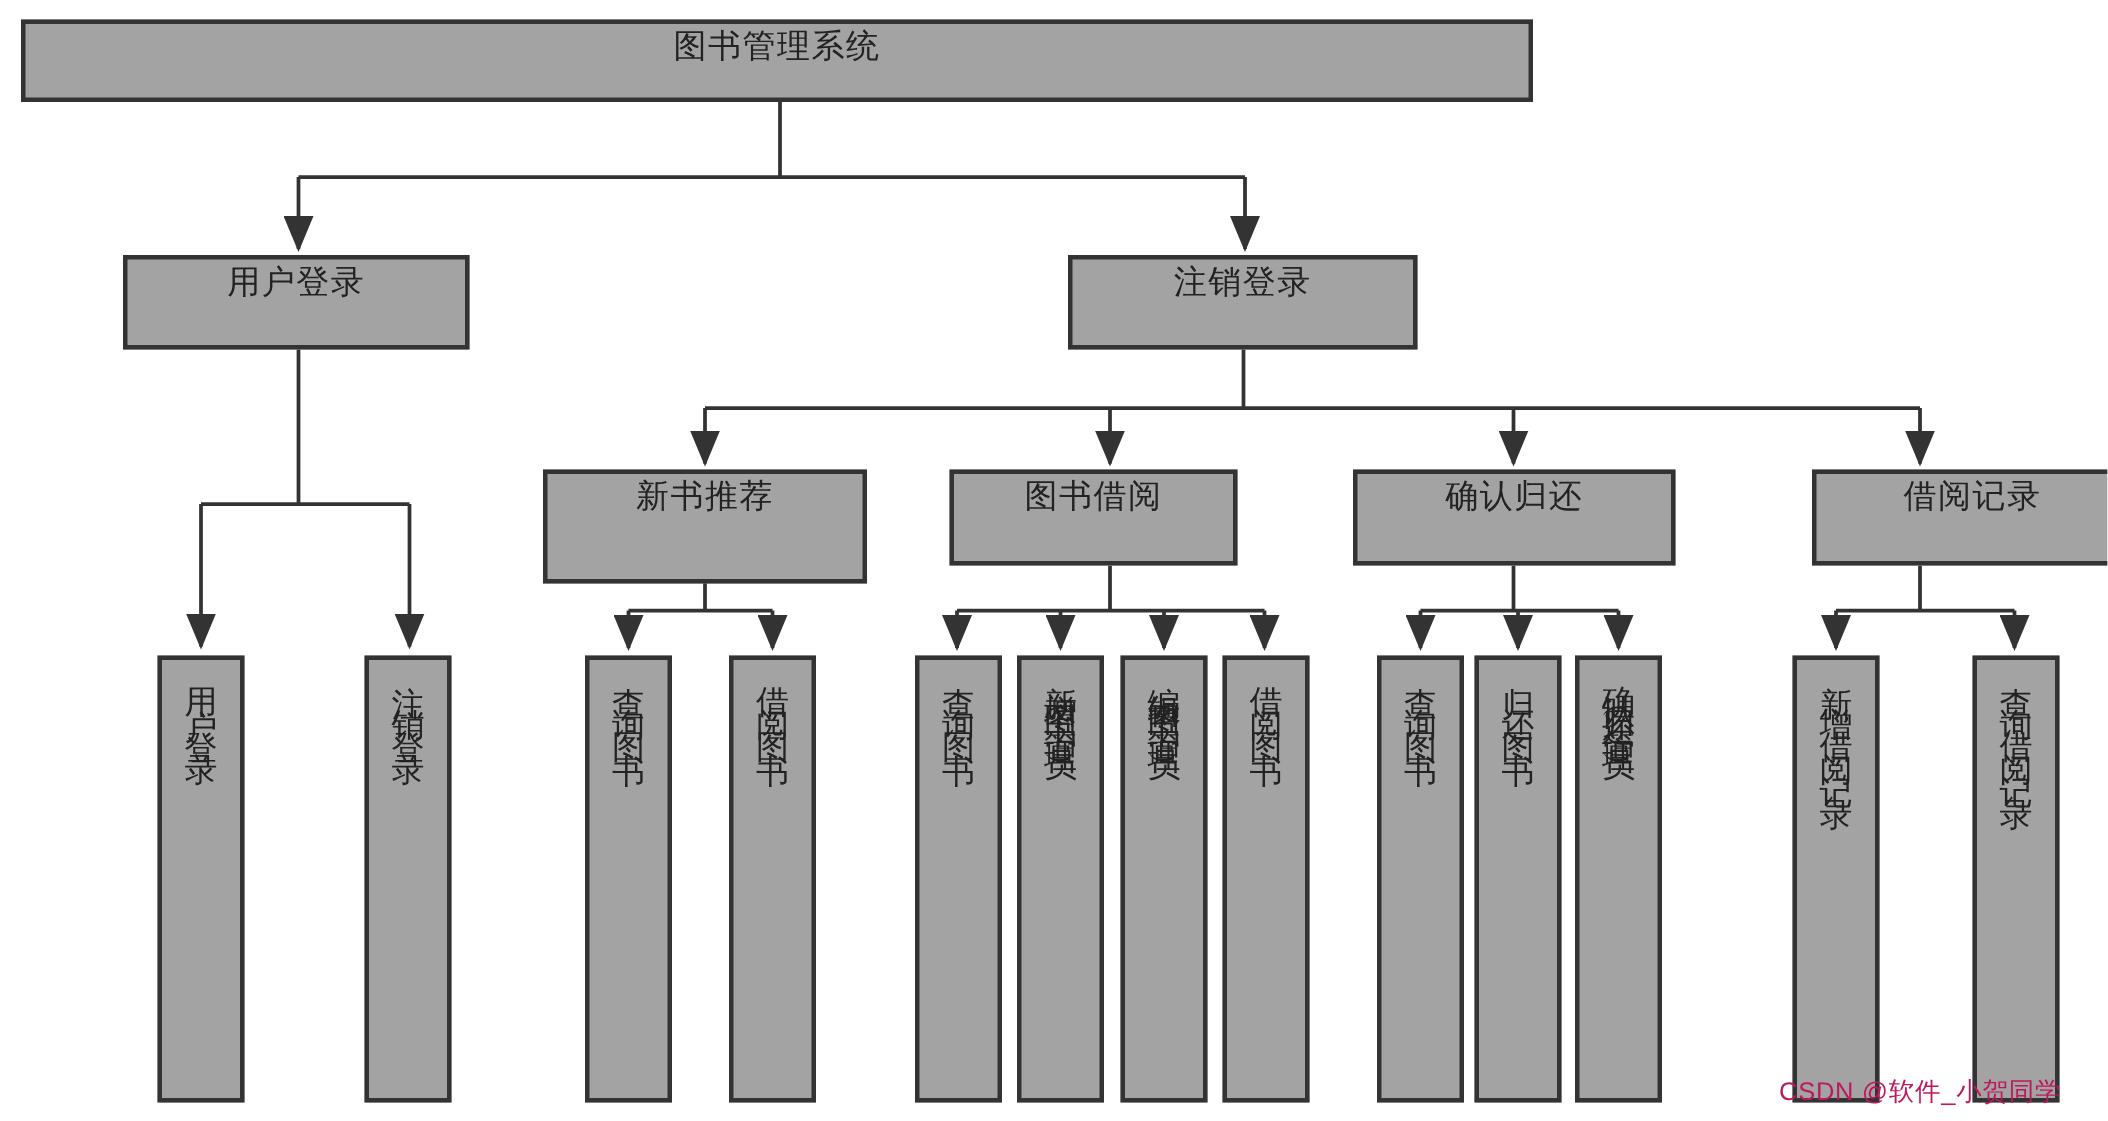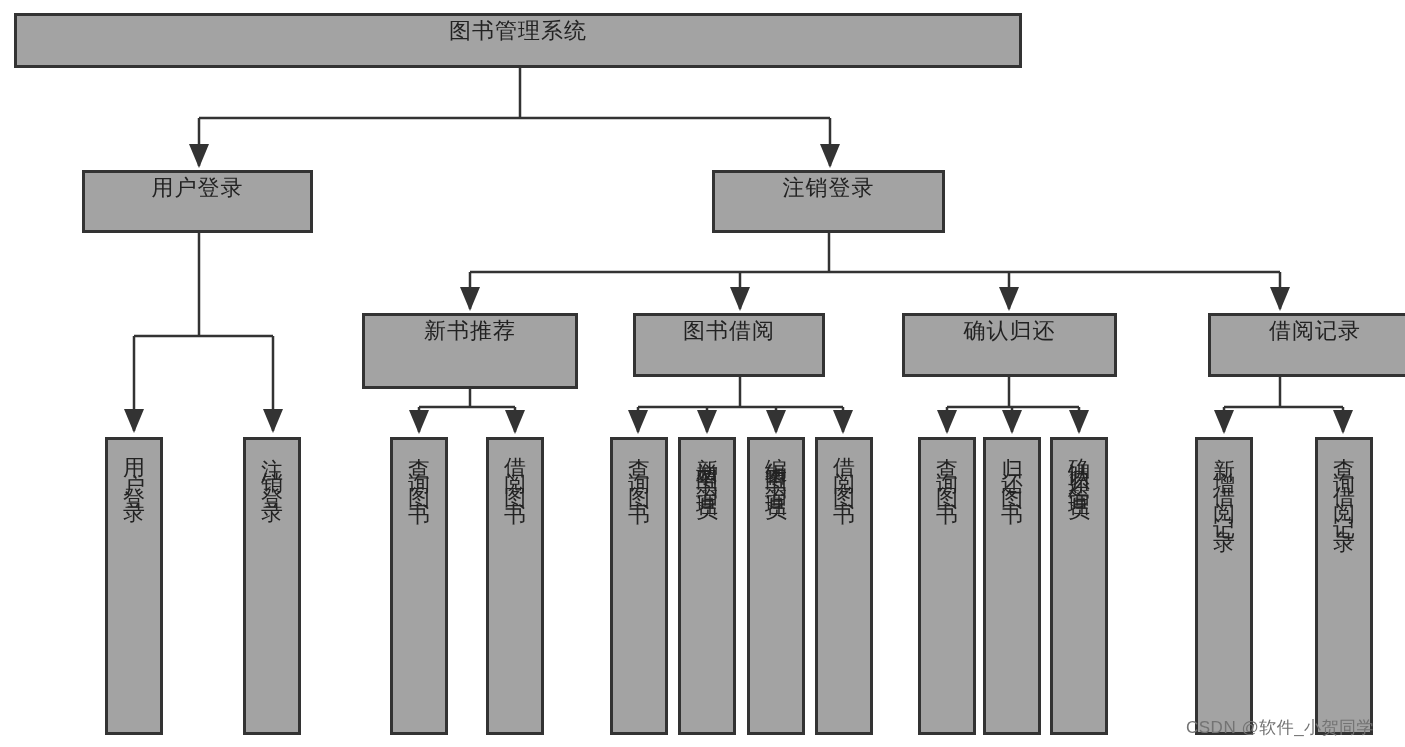--- a/index.html
+++ b/index.html
@@ -38,21 +38,21 @@
     line-height: 1;
     white-space: nowrap;
   }
   .v-short .vtext { letter-spacing: 15px; }
   .v-long  .vtext { letter-spacing: 6px; }
   .watermark {
     position: absolute;
     left: 1186px;
     top: 716px;
     font-size: 17px;
-    color: #737373;
+    color: #be185d;
     letter-spacing: 0.5px;
     white-space: nowrap;
   }
 </style>
 </head>
 <body>
 
 <div class="canvas">
 
   <svg class="connectors" viewBox="0 0 1405 747" xmlns="http://www.w3.org/2000/svg">

